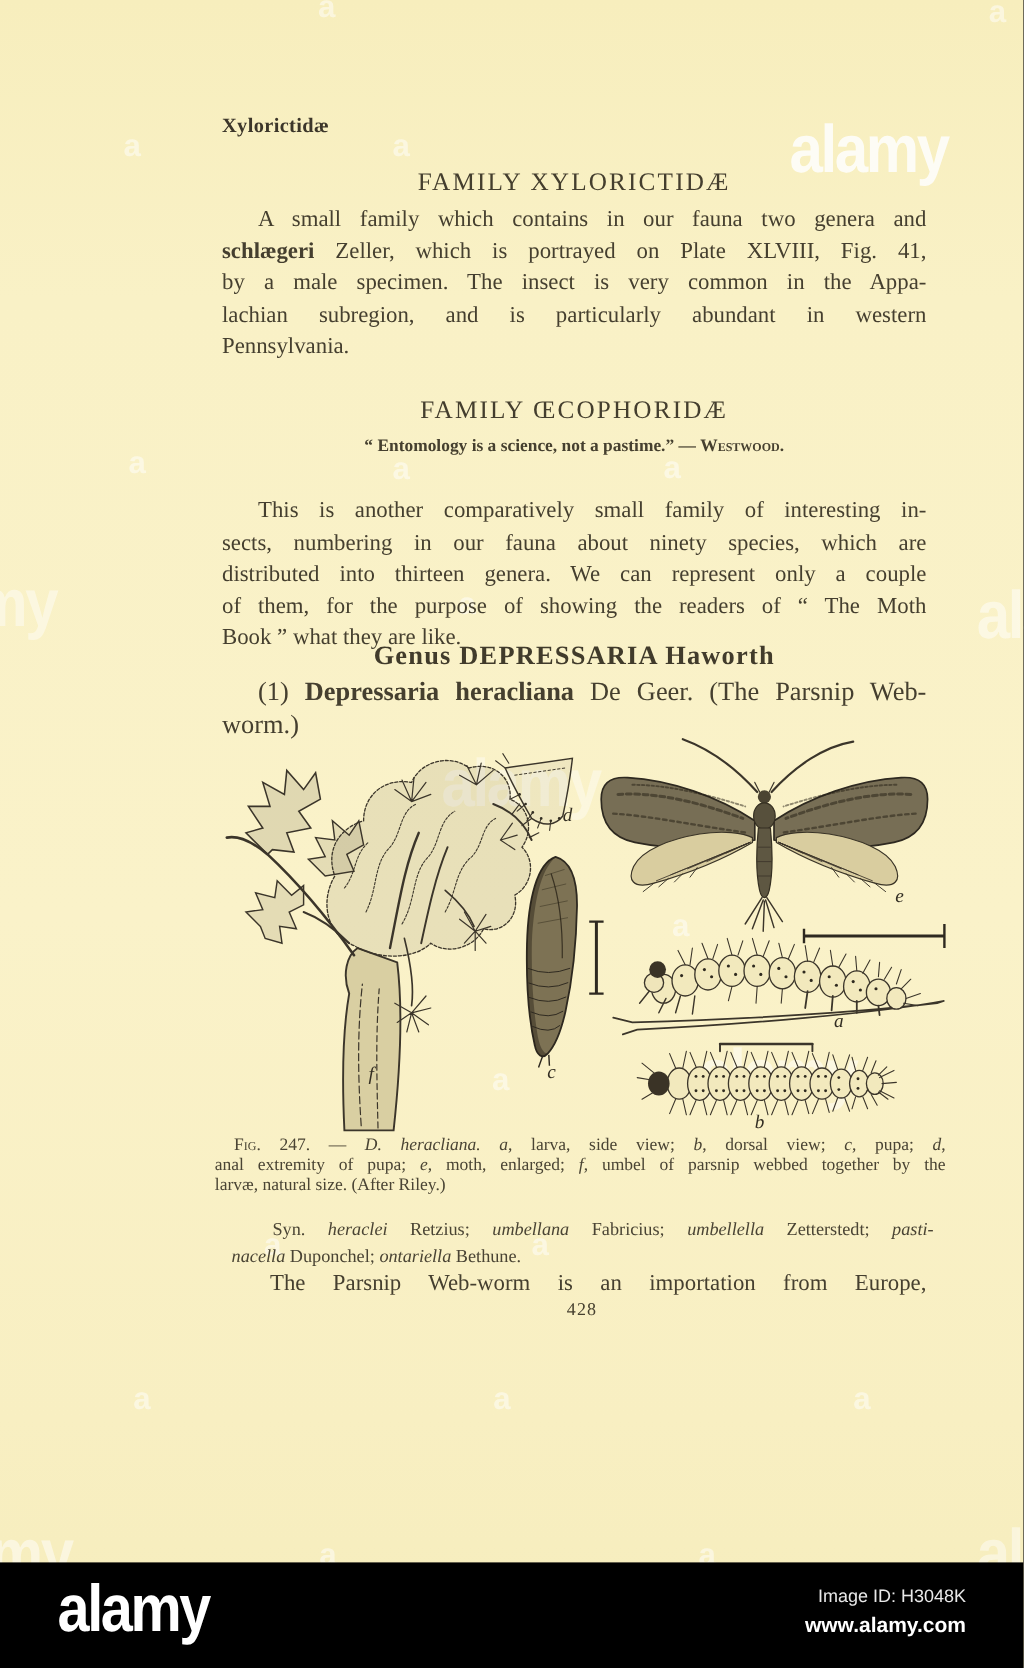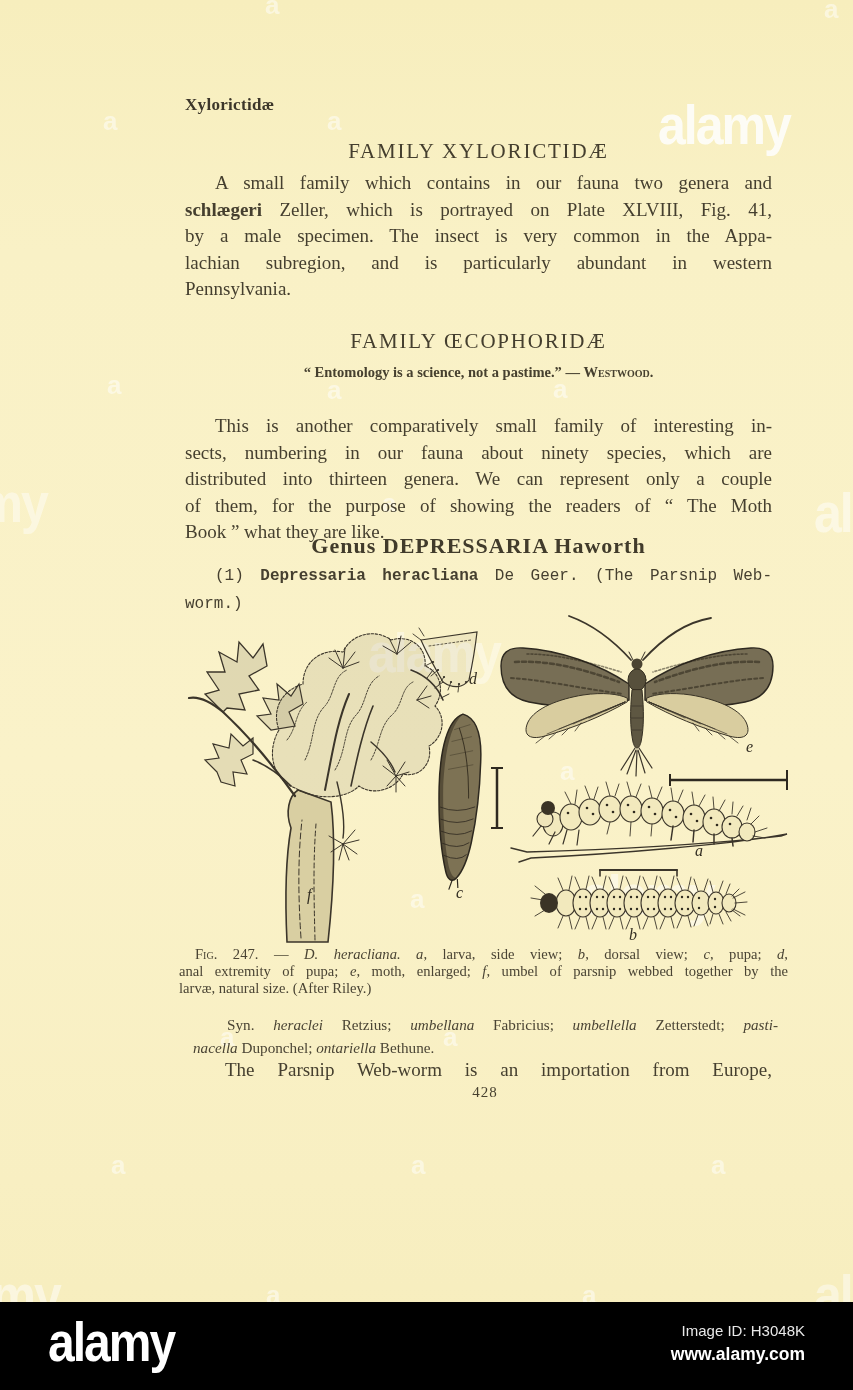--- a/index.html
+++ b/index.html
@@ -13,21 +13,21 @@
   .col{left:185px;width:587px;}
   .h1{top:139px;text-align:center;font-size:21px;letter-spacing:1.8px;color:#443e2e;}
   .h2{top:329px;}
   .para .line{height:26.6px;line-height:26.6px;font-size:19px;}
   .para1{top:170px;}
   .epigraph{top:362px;text-align:center;font-size:14.5px;color:#46402f;font-weight:bold;}
   .epigraph .line{height:20px;line-height:20px;}
   .para2{top:395px;}
   .genus{top:533px;text-align:center;font-size:22px;font-weight:bold;letter-spacing:1px;color:#413b2b;}
   .species{top:562px;}
-  .species .line{height:28px;line-height:28px;font-size:16px;font-family:Liberation Mono, monospace;}
+  .species .line{height:28px;line-height:28px;font-size:22px;}
   .caption{left:179px;top:946px;width:609px;color:#4a4434;}
   .caption .line{height:17.2px;line-height:17.2px;font-size:14.6px;}
   .syn{left:193px;top:1014px;width:585px;color:#4a4434;}
   .syn .line{height:22.5px;line-height:22.5px;font-size:15.2px;}
   .closing{top:1056px;}
   .closing .line{height:27px;line-height:27px;font-size:19px;}
   .pageno{left:185px;top:1084px;width:600px;text-align:center;font-size:15px;letter-spacing:1px;color:#46402f;}
   .line{overflow:hidden;}
   .line.just{text-align:justify;}
   .line.just::after{content:"";display:inline-block;width:100%;}

